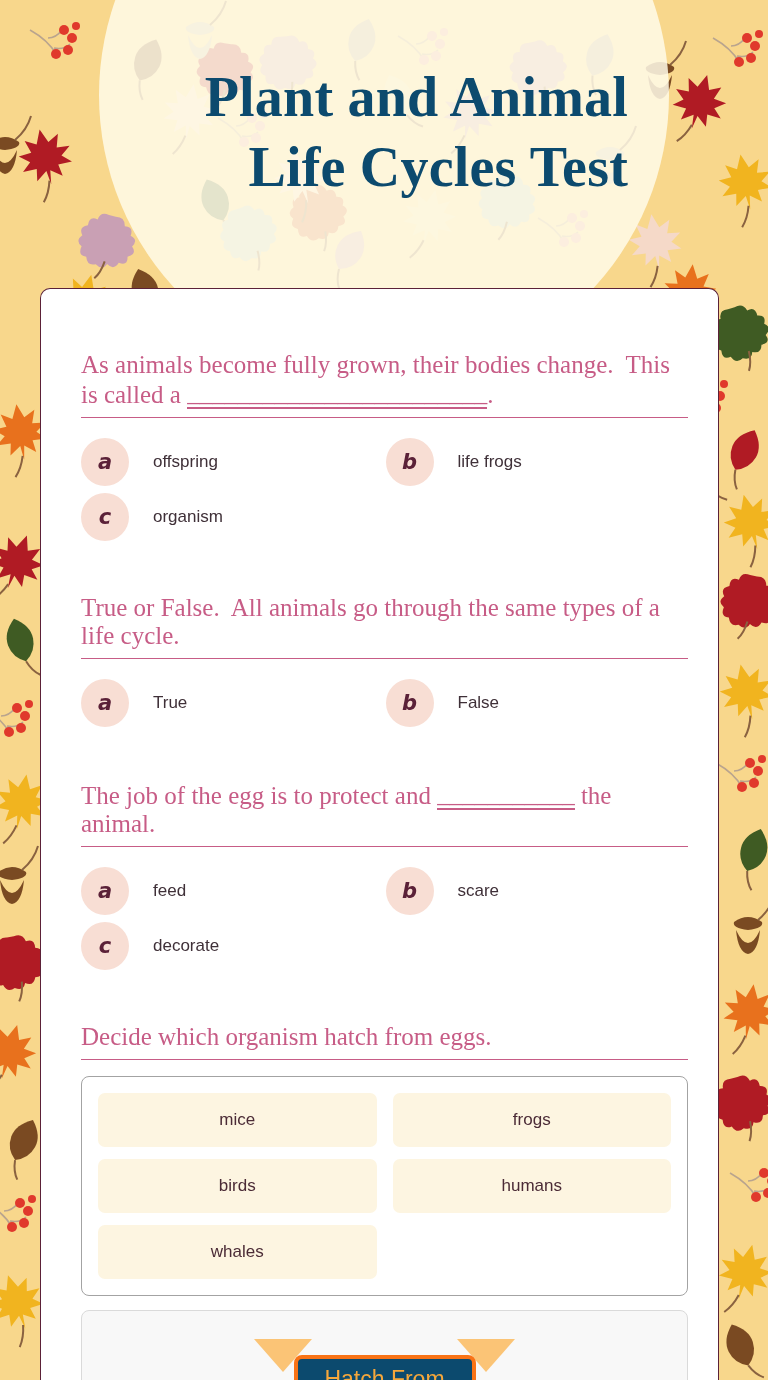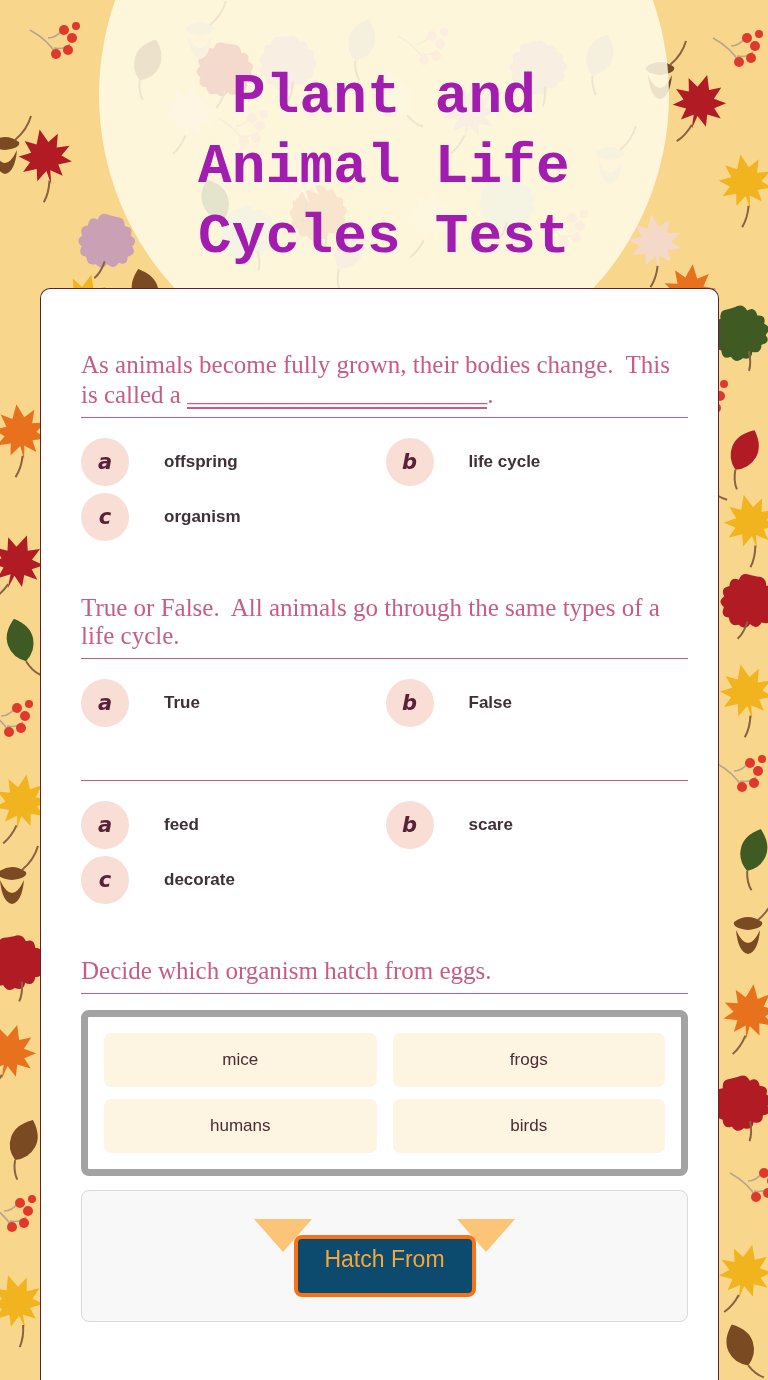--- a/index.html
+++ b/index.html
@@ -36,25 +36,25 @@
     border-radius: 50%;
     background: rgba(255, 250, 232, 0.86);
     pointer-events: none;
   }
 
   
   #title {
     position: absolute;
     left: 0; right: 0;
     top: 62px;
-    text-align: center;
-    font-family: Liberation Mono, monospace;
+    text-align: right;
+    font-family: Liberation Serif, serif;
     font-size: 56px;
     line-height: 70px;
-    color: #a21caf;
+    color: #0c4a6e;
     letter-spacing: 0.2px;
     padding: 0 140px;
   }
 
   
   #card {
     position: absolute;
     left: 40px;
     top: 288px;
     width: 679px;
@@ -111,27 +111,26 @@
     font-size: 21px;
     font-style: italic;
     font-weight: bold;
     display: flex;
     align-items: center;
     justify-content: center;
   }
   .opt-label {
     font-size: 17px;
     color: #3F3038;
-    padding-left: 35px;
-    font-weight: bold;
+    padding-left: 24px;
   }
 
   
   .wordbank {
-    border: 7px solid #a3a3a3;
+    border: 1px solid #a3a3a3;
     border-radius: 8px;
     margin: 16px 2px 0 12px;
     padding: 16px;
     display: flex;
     flex-wrap: wrap;
     gap: 12px 16px;
     text-align: center;
   }
   .word-tile {
     width: calc(50% - 8px);
@@ -319,21 +318,21 @@
         <span class="blank">________________________</span><span>.</span>
       </div>
       <div class="q-divider"></div>
       <div class="options">
         <div class="option">
           <div class="opt-badge">a</div>
           <div class="opt-label">offspring</div>
         </div>
         <div class="option">
           <div class="opt-badge">b</div>
-          <div class="opt-label">life cycle</div>
+          <div class="opt-label">life frogs</div>
         </div>
         <div class="option">
           <div class="opt-badge">c</div>
           <div class="opt-label">organism</div>
         </div>
       </div>
     </div>
 
     <div class="question">
       <div class="q-text">
@@ -346,20 +345,25 @@
           <div class="opt-label">True</div>
         </div>
         <div class="option">
           <div class="opt-badge">b</div>
           <div class="opt-label">False</div>
         </div>
       </div>
     </div>
 
     <div class="question">
+      <div class="q-text">
+        <span>The job of the egg is to protect and</span>
+        <span class="blank">___________</span>
+        <span>the animal.</span>
+      </div>
       <div class="q-divider"></div>
       <div class="options">
         <div class="option">
           <div class="opt-badge">a</div>
           <div class="opt-label">feed</div>
         </div>
         <div class="option">
           <div class="opt-badge">b</div>
           <div class="opt-label">scare</div>
         </div>
@@ -372,22 +376,23 @@
 
     <div class="question">
       <div class="q-text">
         <span>Decide which organism hatch from eggs.</span>
       </div>
       <div class="q-divider"></div>
 
       <div class="wordbank">
         <div class="word-tile">mice</div>
         <div class="word-tile">frogs</div>
+        <div class="word-tile">birds</div>
         <div class="word-tile">humans</div>
-        <div class="word-tile">birds</div>
+        <div class="word-tile">whales</div>
       </div>
 
       <div class="category-box">
         <div class="banner orange">
           <span class="flag-l"></span>
           <span class="flag-r"></span>
           <div class="banner-label">Hatch From</div>
         </div>
       </div>
     </div>

